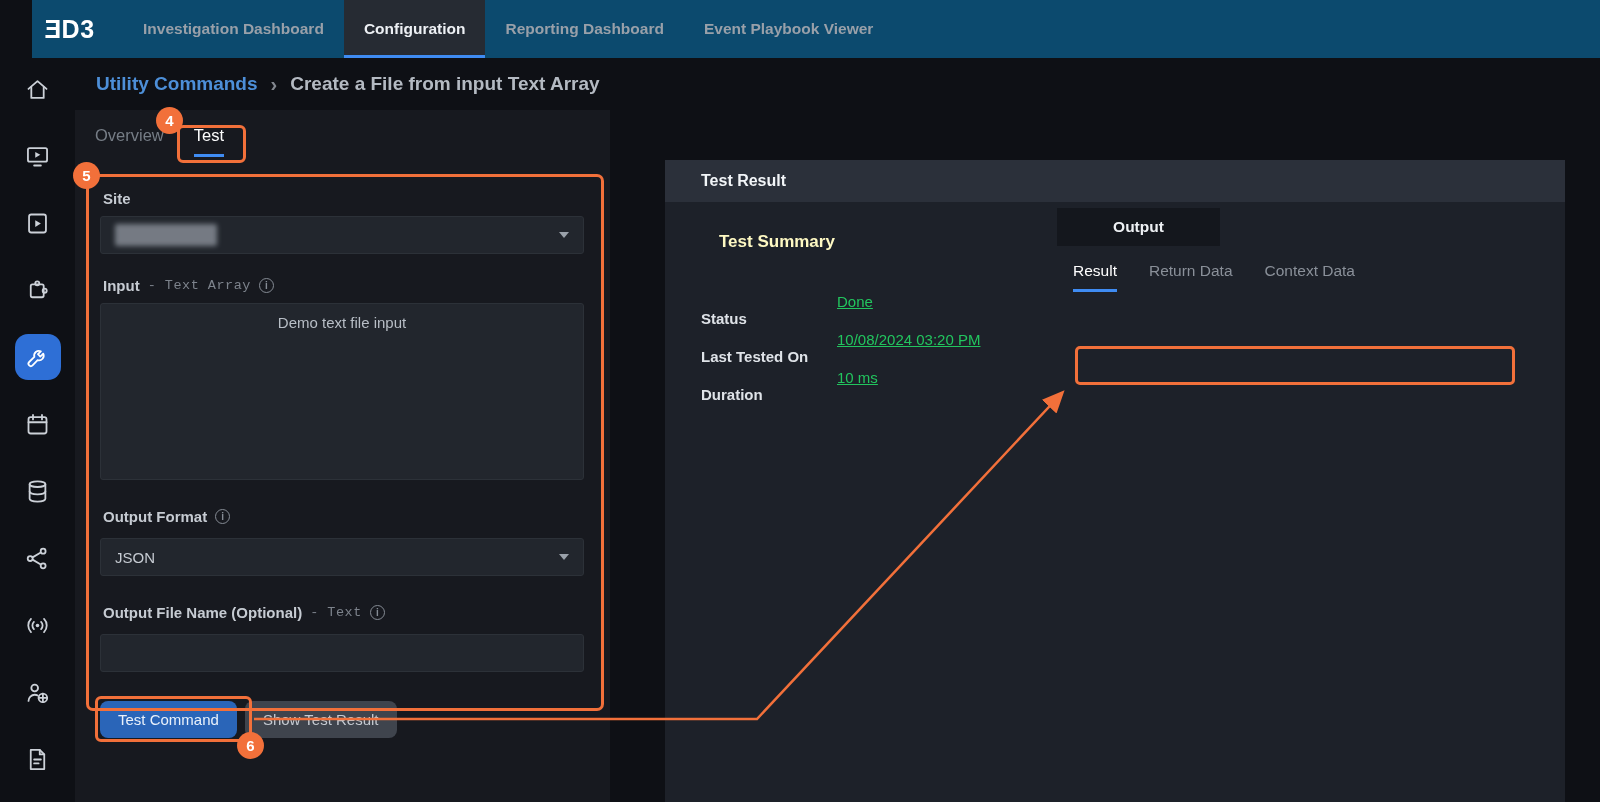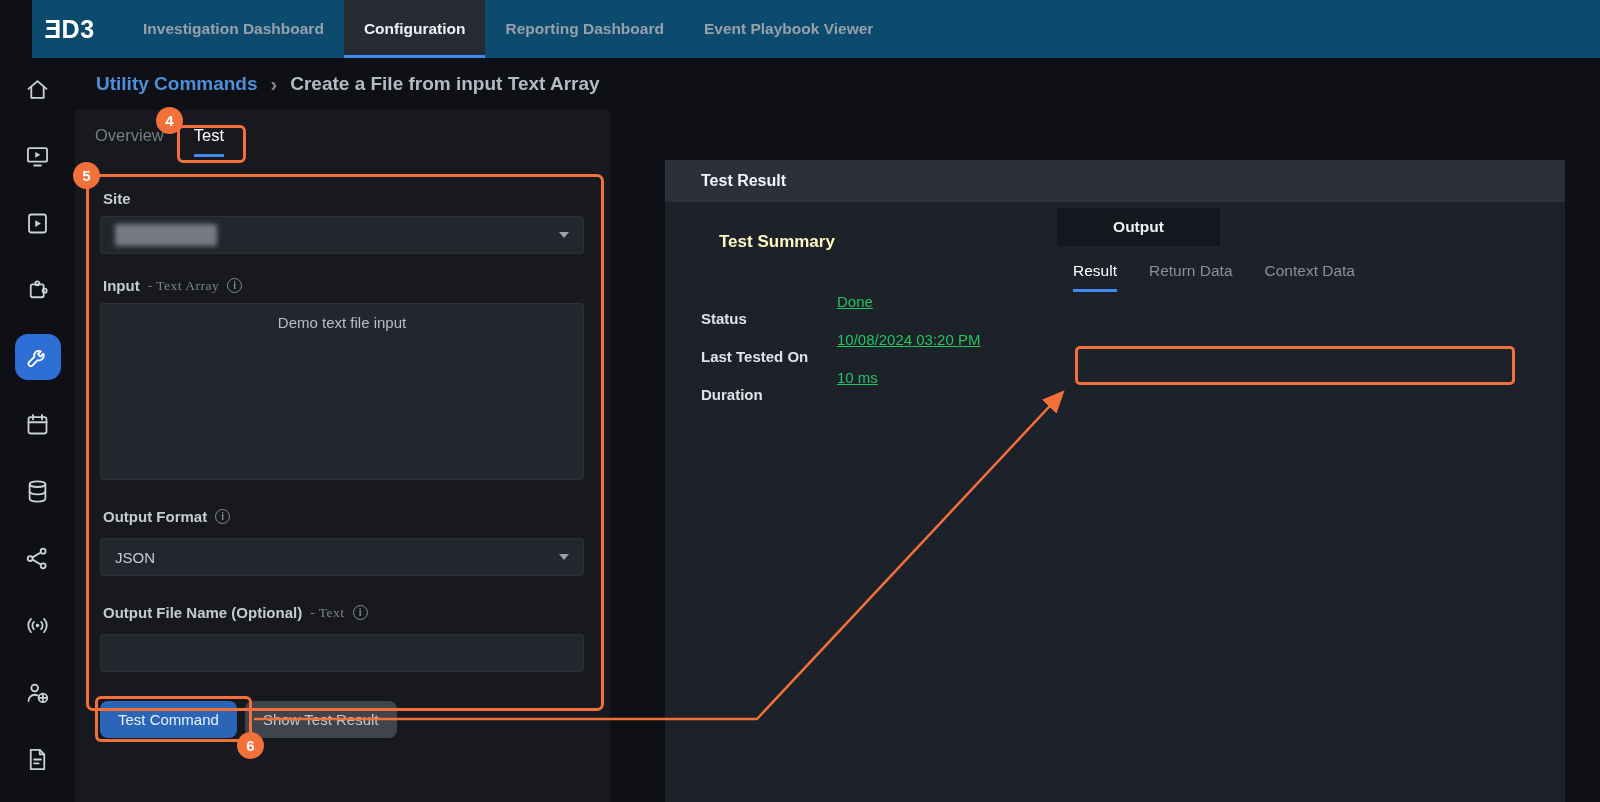--- a/index.html
+++ b/index.html
@@ -32,21 +32,21 @@
   .side-icon.active svg { stroke:#ffffff; }
 
   
   .left-panel { position:absolute; left:75px; top:110px; width:535px; height:692px; background:#17191f; }
   .lp-tabs { position:absolute; top:16px; left:20px; display:flex; gap:30px; font-size:16.5px;text-align:right; }
   .lp-tab { padding-bottom:9px; cursor:pointer; }
   .lp-tab.inactive { color:#767d86; }
   .lp-tab.active { color:#fdfdfd; border-bottom:3px solid #3f8cf3; }
 
   .field-label { position:absolute; left:28px; font-size:15px; font-weight:bold; color:#c6cbd2; display:flex; align-items:center; gap:8px; }
-  .suffix { font-family:Liberation Serif, serif; font-weight:normal; color:#7d838c; font-size:13.5px; letter-spacing:.5px; }
+  .suffix { font-family:Liberation Mono, monospace; font-weight:normal; color:#7d838c; font-size:13.5px; letter-spacing:.5px; }
   .info-icon { width:15px; height:15px; border:1.2px solid #858b94; border-radius:50%; color:#858b94; font-size:10px; font-weight:bold; display:inline-flex; align-items:center; justify-content:center; }
   .info-icon::before { content:"i"; }
 
   .control { position:absolute; left:25px; width:484px; background:#22262d; border:1px solid #2c3138; border-radius:3px;text-align:center; }
   .select { height:38px; display:flex; align-items:center; padding:0 14px; cursor:pointer; }
   .select-text { color:#c6cbd2; font-size:15px; }
   .caret { margin-left:auto; width:0; height:0; border-left:5px solid transparent; border-right:5px solid transparent; border-top:6px solid #9aa1aa; }
   .redacted { width:102px; height:22px; background:#8a9099; border-radius:2px; filter:blur(2.5px); opacity:.8; }
 
   textarea.control { height:177px; resize:none; color:#b8bec6; font-size:15px; font-family:"Liberation Sans",sans-serif; padding:10px 14px; outline:none; }

